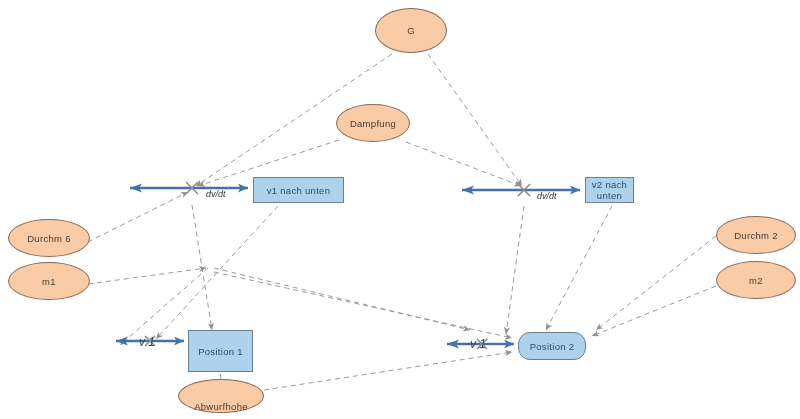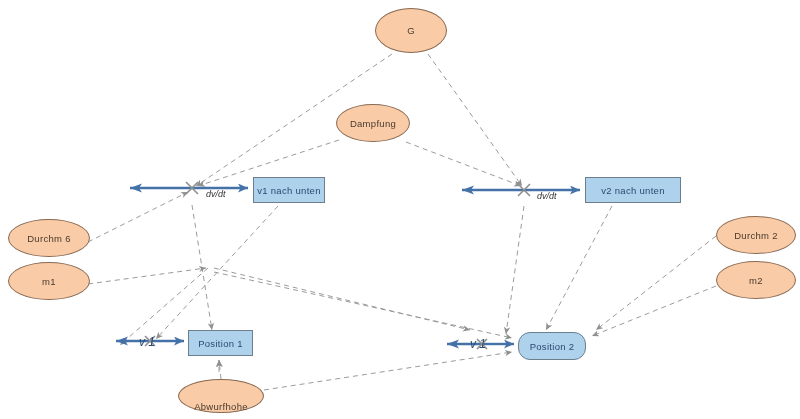--- a/index.html
+++ b/index.html
@@ -131,45 +131,45 @@
   </svg>
 
   <div class="node ellipse" style="left:375px; top:8px; width:72px; height:45px;">
     <span>G</span>
   </div>
 
   <div class="node ellipse" style="left:336px; top:104px; width:74px; height:38px;">
     <span>Dampfung</span>
   </div>
 
-  <div class="node rect" style="left:253px; top:177px; width:72px; height:26px;">
+  <div class="node rect" style="left:253px; top:177px; width:91px; height:26px;">
     <span>v1 nach unten</span>
   </div>
 
-  <div class="node rect" style="left:585px; top:177px; width:96px; height:26px;">
+  <div class="node rect" style="left:585px; top:177px; width:49px; height:26px;">
     <span>v2 nach unten</span>
   </div>
 
   <div class="node ellipse" style="left:8px; top:219px; width:82px; height:38px;">
     <span>Durchm 6</span>
   </div>
 
   <div class="node ellipse" style="left:8px; top:262px; width:82px; height:38px;">
     <span>m1</span>
   </div>
 
   <div class="node ellipse" style="left:716px; top:216px; width:80px; height:38px;text-align:center;">
     <span>Durchm 2</span>
   </div>
 
   <div class="node ellipse" style="left:716px; top:261px; width:80px; height:38px;">
     <span>m2</span>
   </div>
 
-  <div class="node rect" style="left:188px; top:330px; width:65px; height:26px;">
+  <div class="node rect" style="left:188px; top:330px; width:65px; height:42px;">
     <span>Position 1</span>
   </div>
 
   <div class="node rect" style="left:518px; top:332px; width:68px; height:28px;border-radius:12px;">
     <span>Position 2</span>
   </div>
 
   <div class="node ellipse" style="left:178px; top:379px; width:86px; height:34px;align-items:flex-end;">
     <span>Abwurfhohe</span>
   </div>

